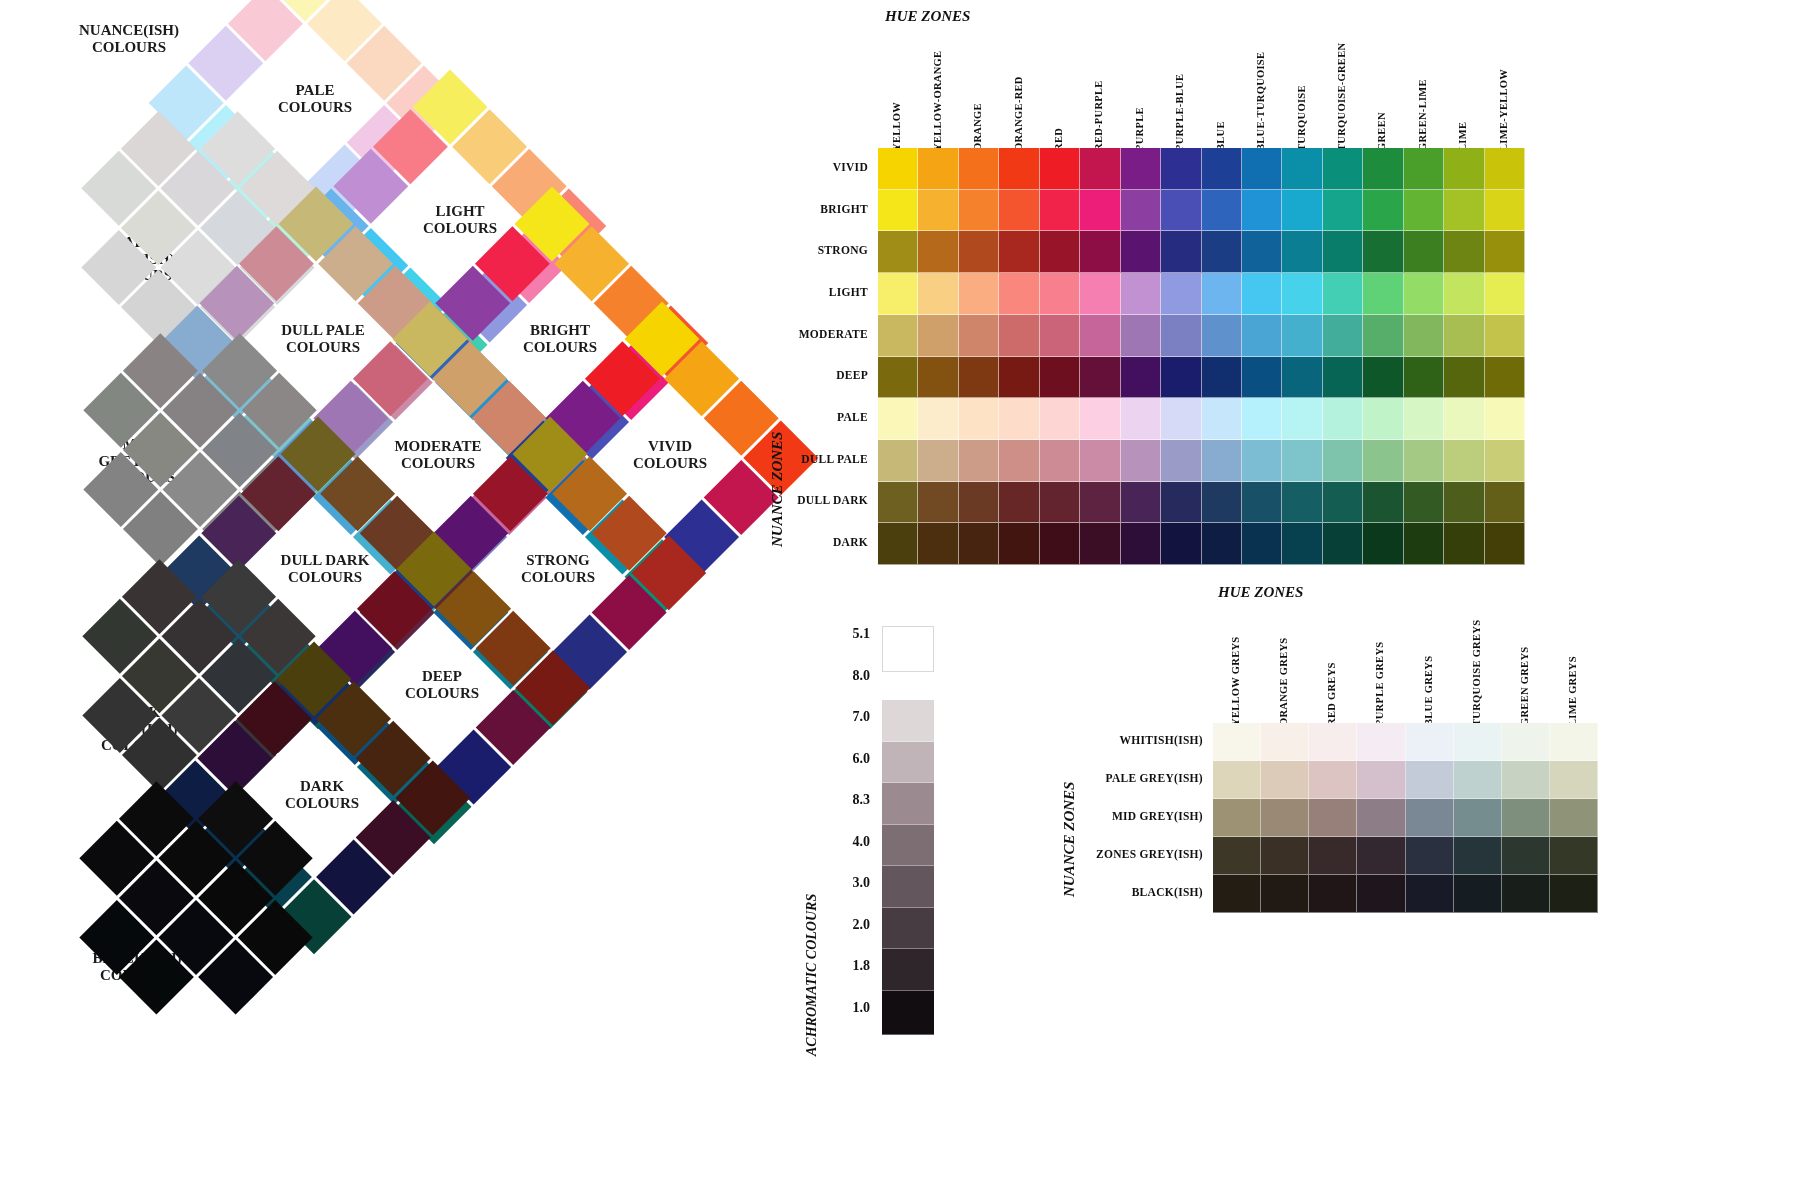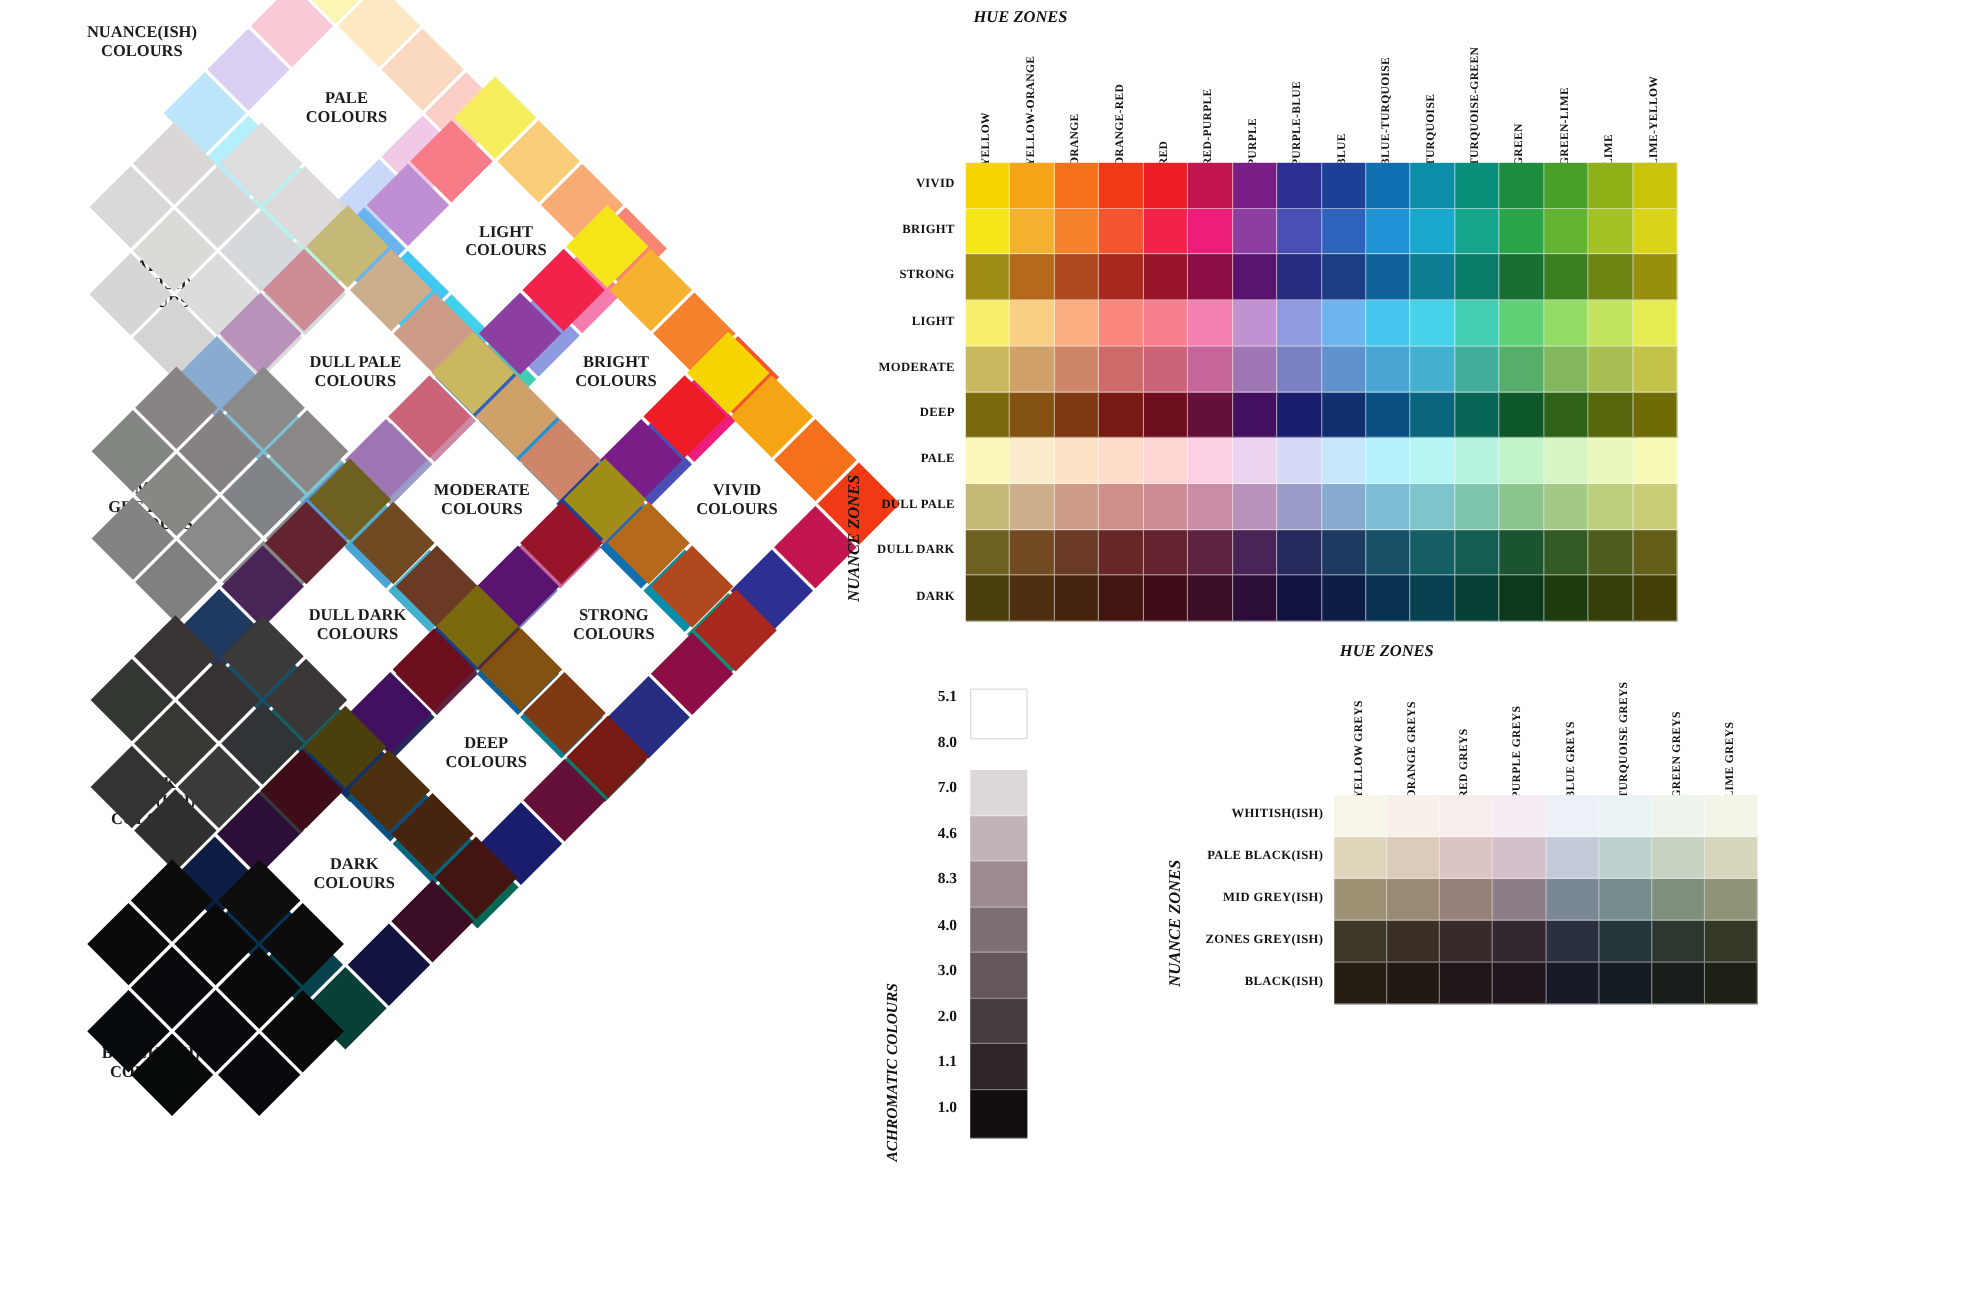--- a/index.html
+++ b/index.html
@@ -473,21 +473,21 @@
   <div id="grey-chart" class="gridwrap" style="left:0;top:0;">
       <div class="colhead" style="left:1241.0625px;top:715px;">YELLOW GREYS</div>
       <div class="colhead" style="left:1289.1875px;top:715px;">ORANGE GREYS</div>
       <div class="colhead" style="left:1337.3125px;top:715px;">RED GREYS</div>
       <div class="colhead" style="left:1385.4375px;top:715px;">PURPLE GREYS</div>
       <div class="colhead" style="left:1433.5625px;top:715px;">BLUE GREYS</div>
       <div class="colhead" style="left:1481.6875px;top:715px;">TURQUOISE GREYS</div>
       <div class="colhead" style="left:1529.8125px;top:715px;">GREEN GREYS</div>
       <div class="colhead" style="left:1577.9375px;top:715px;">LIME GREYS</div>
       <div class="rowhead" style="left:1023px;top:734px;width:180px;">WHITISH(ISH)</div>
-      <div class="rowhead" style="left:1023px;top:772px;width:180px;">PALE BLACK(ISH)</div>
+      <div class="rowhead" style="left:1023px;top:772px;width:180px;">PALE GREY(ISH)</div>
       <div class="rowhead" style="left:1023px;top:810px;width:180px;">MID GREY(ISH)</div>
       <div class="rowhead" style="left:1023px;top:848px;width:180px;">ZONES GREY(ISH)</div>
       <div class="rowhead" style="left:1023px;top:886px;width:180px;">BLACK(ISH)</div>
       <div class="grid" style="left:1213px;top:723px;width:385px;height:190px;grid-template-columns:repeat(8,1fr);grid-template-rows:repeat(5,1fr);">
         <div style="background:#f8f5ea;box-shadow:inset -1px -1px 0 rgba(255,255,255,.45);" title="WHITISH(ISH) / YELLOW GREYS"></div>
         <div style="background:#f8f0e8;box-shadow:inset -1px -1px 0 rgba(255,255,255,.45);" title="WHITISH(ISH) / ORANGE GREYS"></div>
         <div style="background:#f7edec;box-shadow:inset -1px -1px 0 rgba(255,255,255,.45);" title="WHITISH(ISH) / RED GREYS"></div>
         <div style="background:#f4ecf2;box-shadow:inset -1px -1px 0 rgba(255,255,255,.45);" title="WHITISH(ISH) / PURPLE GREYS"></div>
         <div style="background:#ecf0f7;box-shadow:inset -1px -1px 0 rgba(255,255,255,.45);" title="WHITISH(ISH) / BLUE GREYS"></div>
         <div style="background:#eaf3f3;box-shadow:inset -1px -1px 0 rgba(255,255,255,.45);" title="WHITISH(ISH) / TURQUOISE GREYS"></div>
@@ -527,26 +527,26 @@
         <div style="background:#1d2014;box-shadow:inset -1px -1px 0 rgba(255,255,255,.45);" title="BLACK(ISH) / LIME GREYS"></div>
       </div>
     </div>
 
   <div class="axis-v" style="left:820px;top:1040px;font-size:14px;">ACHROMATIC COLOURS</div>
 
   <div id="achromatic" style="position:absolute;left:0;top:0;">
       <div class="achro-num" style="left:822px;top:626px;width:48px;">5.1</div>
       <div class="achro-num" style="left:822px;top:667.5px;width:48px;">8.0</div>
       <div class="achro-num" style="left:822px;top:709px;width:48px;">7.0</div>
-      <div class="achro-num" style="left:822px;top:750.5px;width:48px;">4.6</div>
+      <div class="achro-num" style="left:822px;top:750.5px;width:48px;">6.0</div>
       <div class="achro-num" style="left:822px;top:792px;width:48px;">8.3</div>
       <div class="achro-num" style="left:822px;top:833.5px;width:48px;">4.0</div>
       <div class="achro-num" style="left:822px;top:875px;width:48px;">3.0</div>
       <div class="achro-num" style="left:822px;top:916.5px;width:48px;">2.0</div>
-      <div class="achro-num" style="left:822px;top:958px;width:48px;">1.1</div>
+      <div class="achro-num" style="left:822px;top:958px;width:48px;">1.8</div>
       <div class="achro-num" style="left:822px;top:999.5px;width:48px;">1.0</div>
       <div class="achro-sw" style="left:882px;top:626px;width:52px;height:46px;background:#ffffff;border:1px solid #d8d8d8;"></div>
       <div class="achro-sw" style="left:882px;top:700px;width:52px;height:41.5px;background:#ded7d8;box-shadow:inset 0 -1px 0 rgba(255,255,255,.35);"></div>
       <div class="achro-sw" style="left:882px;top:741.5px;width:52px;height:41.5px;background:#c0b4b8;box-shadow:inset 0 -1px 0 rgba(255,255,255,.35);"></div>
       <div class="achro-sw" style="left:882px;top:783px;width:52px;height:41.5px;background:#9b8b90;box-shadow:inset 0 -1px 0 rgba(255,255,255,.35);"></div>
       <div class="achro-sw" style="left:882px;top:824.5px;width:52px;height:41.5px;background:#7d6e74;box-shadow:inset 0 -1px 0 rgba(255,255,255,.35);"></div>
       <div class="achro-sw" style="left:882px;top:866px;width:52px;height:41.5px;background:#63565c;box-shadow:inset 0 -1px 0 rgba(255,255,255,.35);"></div>
       <div class="achro-sw" style="left:882px;top:907.5px;width:52px;height:41.5px;background:#473c42;box-shadow:inset 0 -1px 0 rgba(255,255,255,.35);"></div>
       <div class="achro-sw" style="left:882px;top:949px;width:52px;height:41.5px;background:#2e262b;box-shadow:inset 0 -1px 0 rgba(255,255,255,.35);"></div>
       <div class="achro-sw" style="left:882px;top:990.5px;width:52px;height:44px;background:#120d11;box-shadow:inset 0 -1px 0 rgba(255,255,255,.35);"></div>

